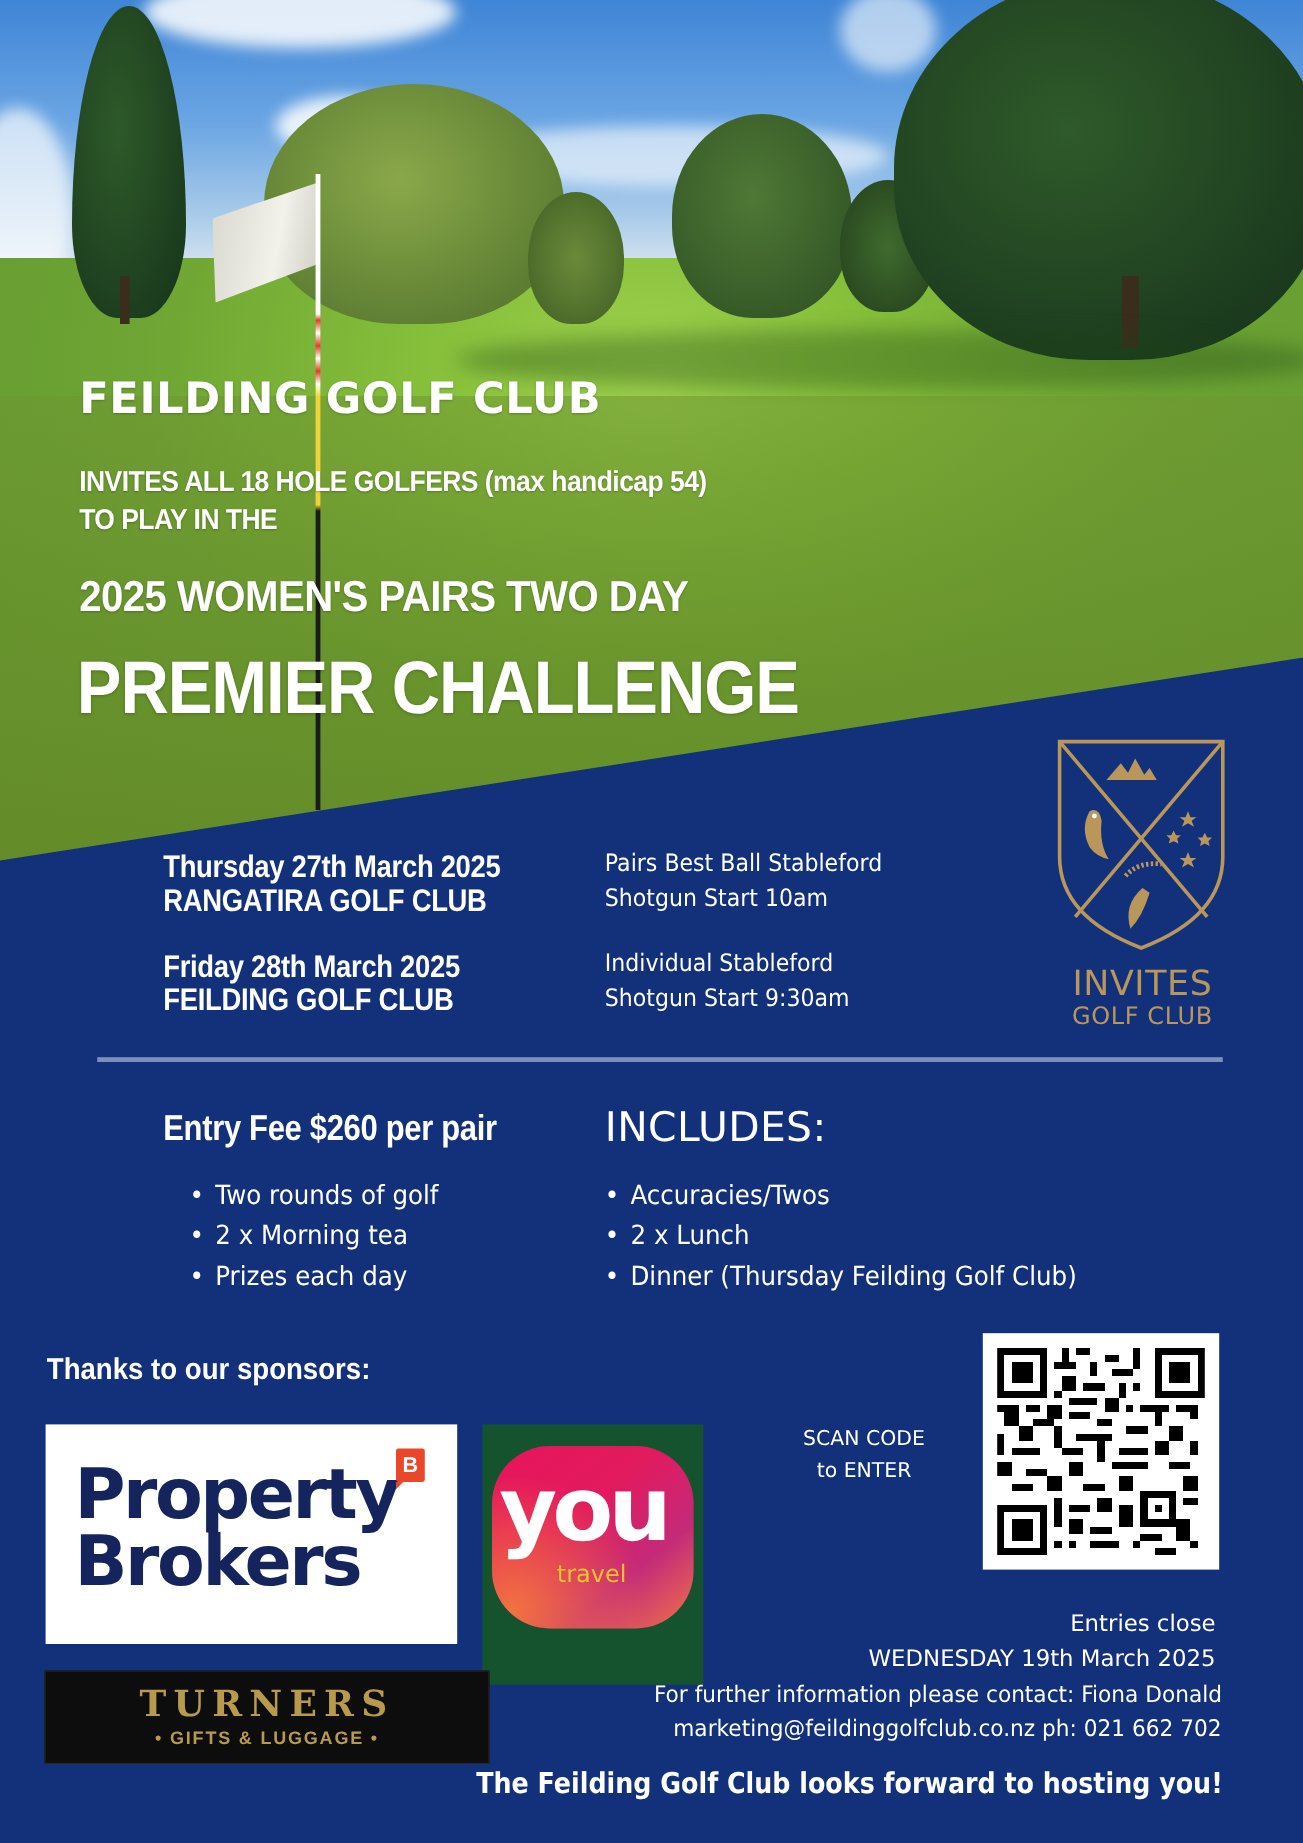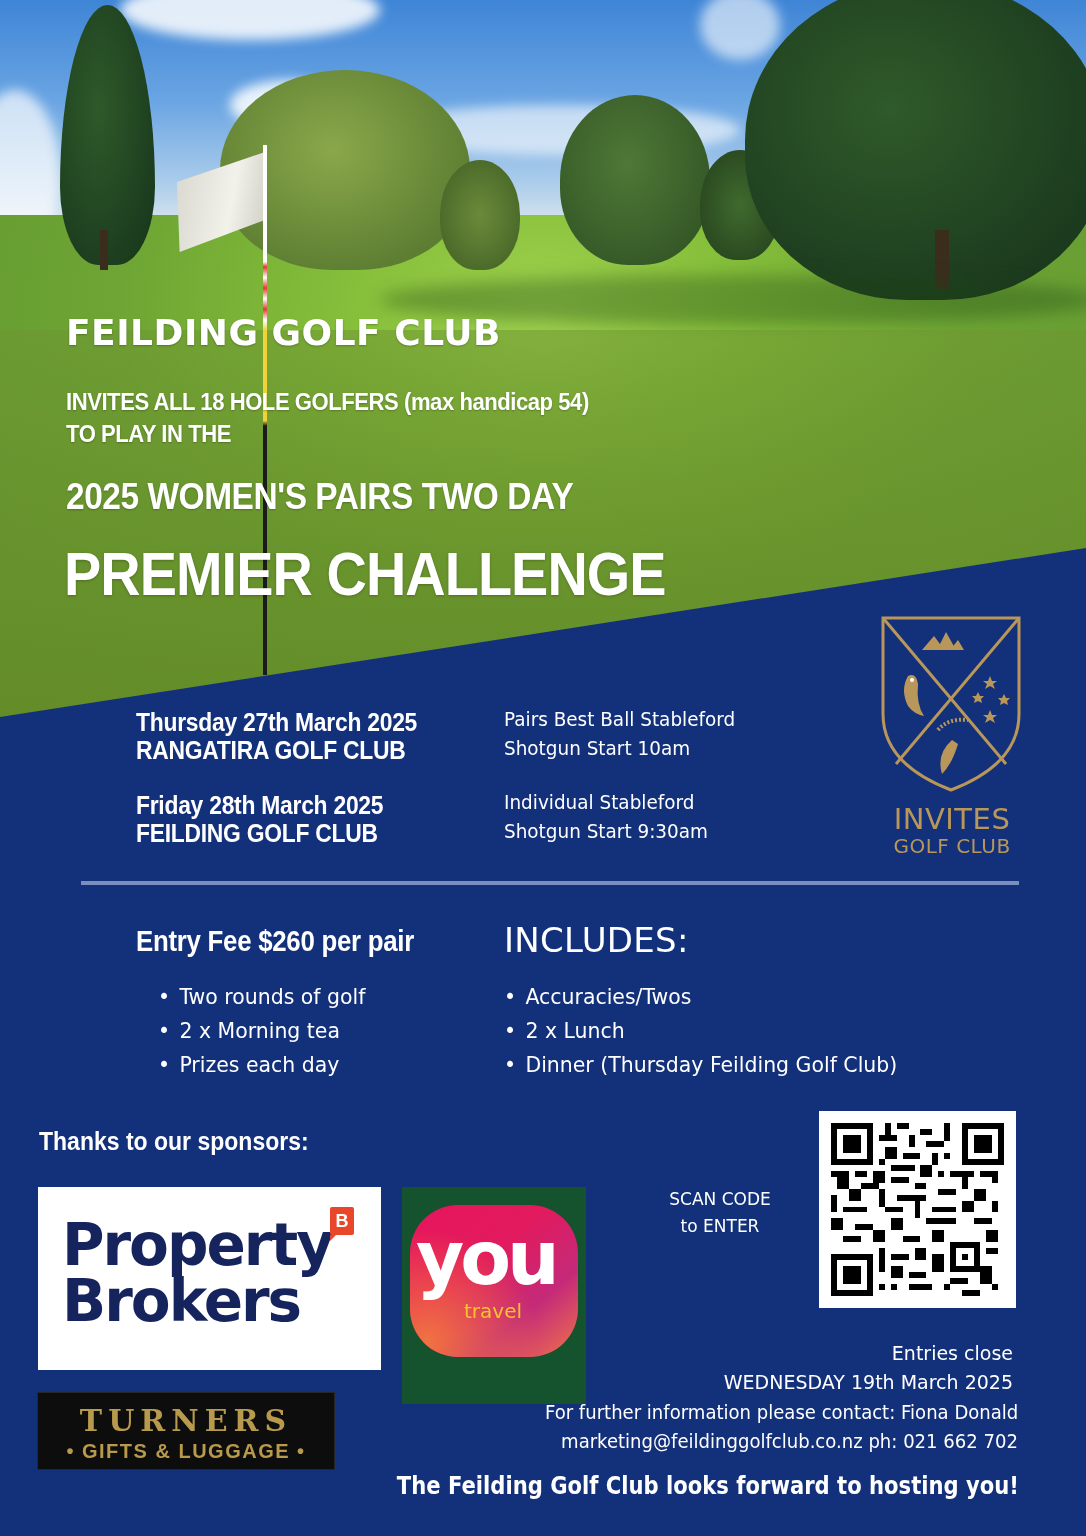--- a/index.html
+++ b/index.html
@@ -90,23 +90,23 @@
     .sp-pb .pb-text { position: absolute; left: 24px; top: 30px; color: #16245e; font-family: "DejaVu Sans", sans-serif; font-weight: 700; font-size: 58px; line-height: 56px; letter-spacing: -2px; }
     .sp-pb .pb-badge { position: absolute; left: 292px; top: 20px; width: 24px; height: 28px; background: #e8472a; color: #fff; font-size: 18px; font-weight: 700; text-align: center; line-height: 28px; border-radius: 2px; }
     .sp-pb .pb-badge::after { content: ""; position: absolute; left: 0; bottom: -6px; border-left: 6px solid #e8472a; border-bottom: 6px solid transparent; }
     .sp-you { position: absolute; left: 402px; top: 1187px; width: 184px; height: 217px; background: #14532d; }
     .sp-you .you-tile { position: absolute; left: 8px; top: 18px; width: 168px; height: 152px; border-radius: 48px;
       background: linear-gradient(140deg, #e7155c 0%, #e21a5e 40%, #c42a79 70%, #f0734a 100%); }
     .sp-you .you-tile::before { content: ""; position: absolute; inset: 0; border-radius: 48px;
       background: radial-gradient(circle at 10% 90%, rgba(244,124,60,0.9), rgba(244,124,60,0) 55%); }
     .sp-you .you-word { position: absolute; left: 14px; top: 28px; font-size: 74px; font-weight: 700; color: #fff; letter-spacing: -4px; font-family: "DejaVu Sans", sans-serif; }
     .sp-you .you-travel { position: absolute; left: 62px; top: 112px; font-size: 20px; color: #f7c22c; font-family: "DejaVu Sans", sans-serif; }
-    .sp-turners { position: absolute; left: 37px; top: 1392px; width: 298px; height: 78px; background: #0d0d0d; border: 1px solid #262626; text-align: center; }
+    .sp-turners { position: absolute; left: 37px; top: 1392px; width: 371px; height: 78px; background: #0d0d0d; border: 1px solid #262626; text-align: center; }
     .sp-turners .t1 { display: block; margin-top: 10px; font-family: "DejaVu Serif", serif; font-weight: 700; font-size: 30px; letter-spacing: 6px; color: #b89a4c; }
-    .sp-turners .t2 { display: block; margin-top: 2px; font-size: 20px; letter-spacing: 1.5px; color: #b89a4c; font-weight: 700; }
+    .sp-turners .t2 { display: block; margin-top: 2px; font-size: 15px; letter-spacing: 1.5px; color: #b89a4c; font-weight: 700; }
 
     
     .scan { position: absolute; left: 640px; top: 1186px; width: 160px; text-align: center; font-family: "DejaVu Sans", sans-serif; font-size: 17px; line-height: 27px; color: #fff; }
     .qr { position: absolute; left: 819px; top: 1111px; width: 197px; height: 197px; background: #fff; padding: 12px; }
     .qr svg { width: 173px; height: 173px; display: block; }
 
     
     .info { position: absolute; right: 68px; text-align: right; font-family: "DejaVu Sans", sans-serif; font-size: 19px; color: #fff; white-space: nowrap; }
     .close1 { top: 1342px; right: 73px; margin-left: 21px; }
     .close2 { top: 1371px; right: 73px; }

